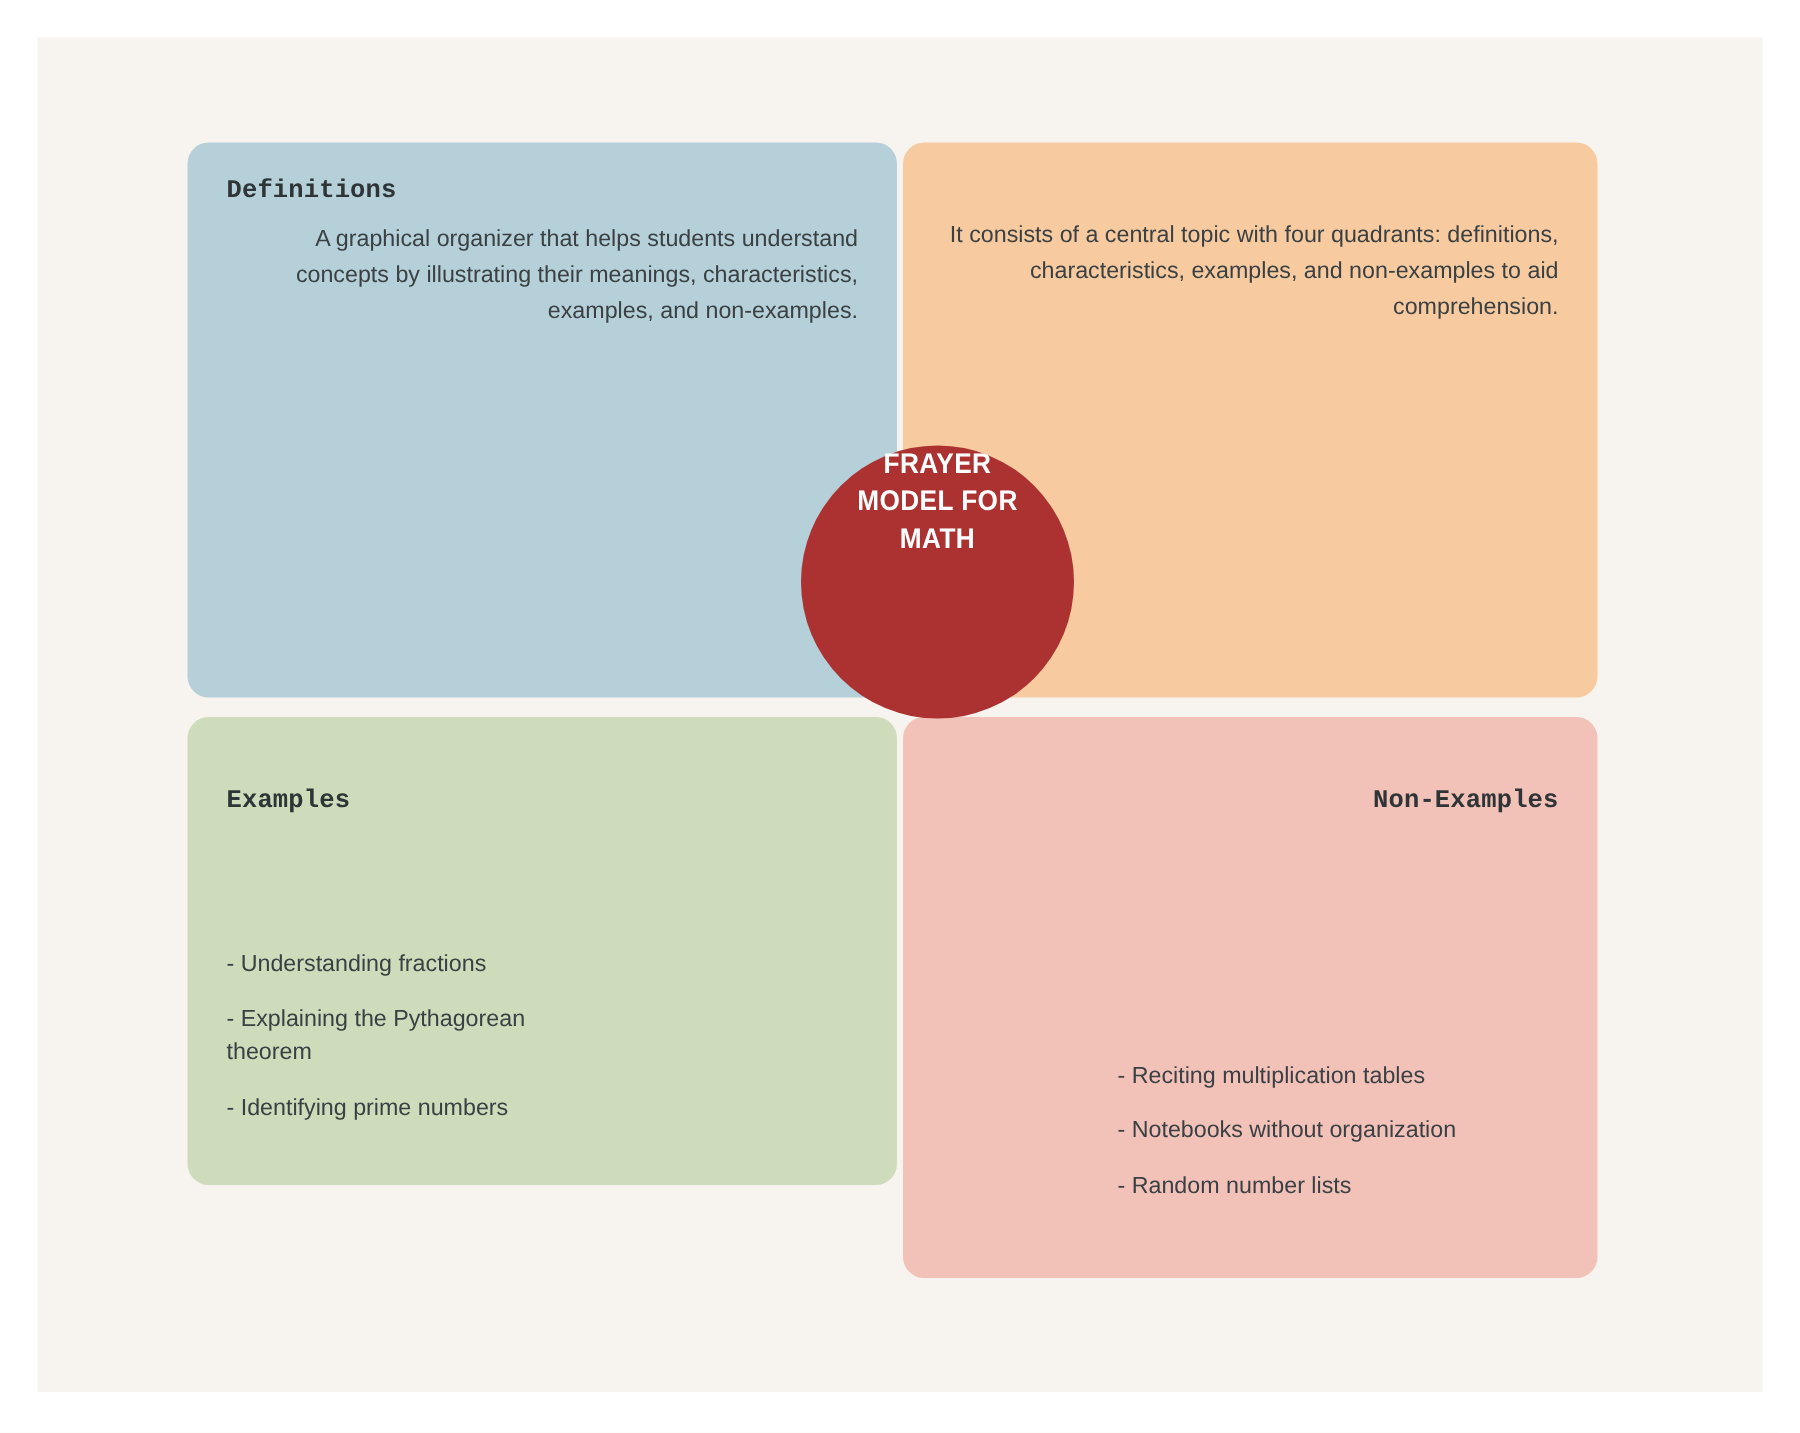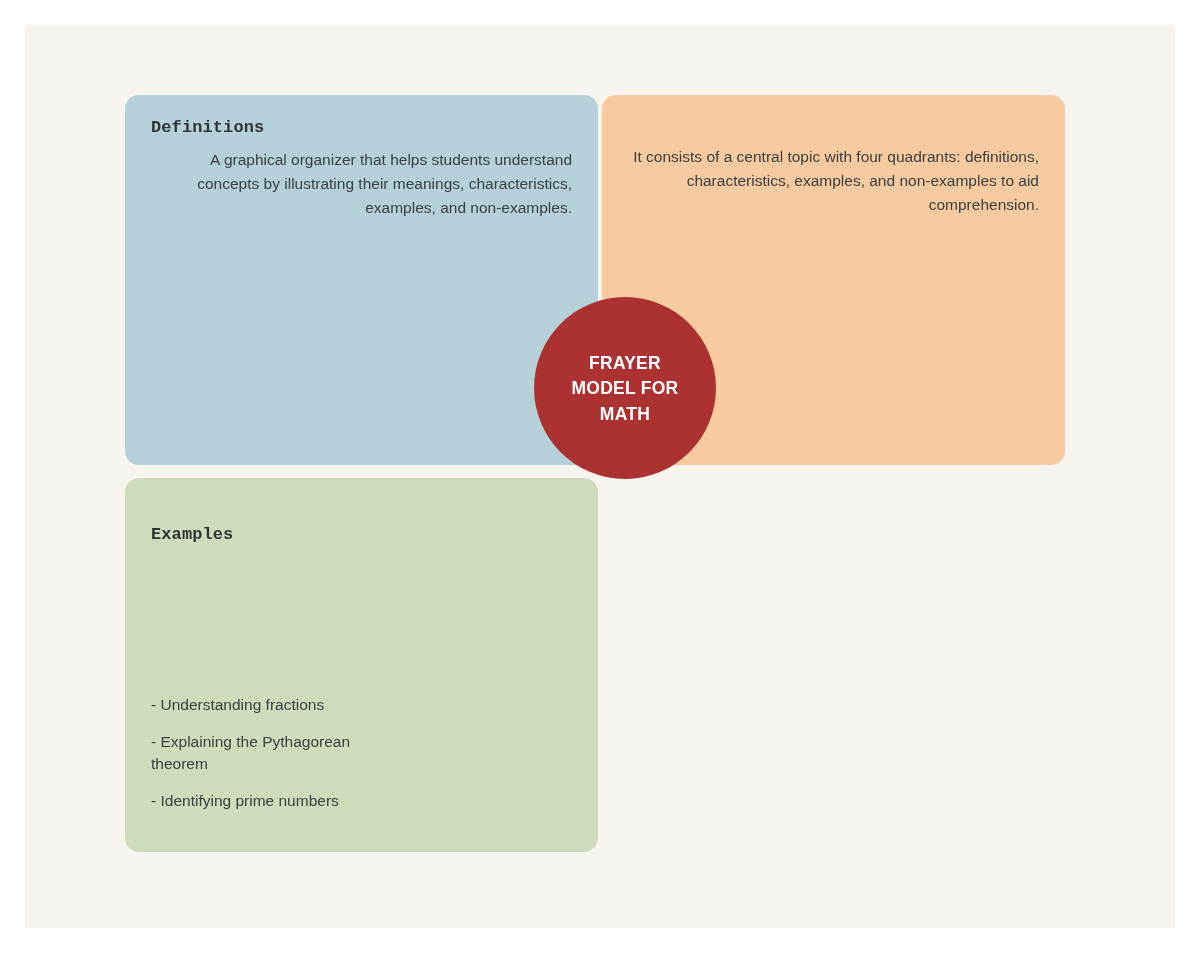--- a/index.html
+++ b/index.html
@@ -51,21 +51,21 @@
     top: 0;
     width: 463px;   
     height: 370px;
     background: #f7cb9f;
     text-align: right;
   }
   .q-bl {
     left: 0;
     top: 383px;     
     width: 473px;
-    height: 374px;  
+    height: 312px;  
     background: #cedcbb;
   }
   .q-br {
     left: 477px;
     top: 383px;
     width: 463px;
     height: 374px;
     background: #f2c2b8;
     text-align: right;
   }
@@ -129,21 +129,20 @@
 
   .center-circle {
     position: absolute;
     left: 409px;   
     top: 202px;    
     width: 182px;
     height: 182px;
     border-radius: 50%;
     background: #ab3231;
     display: flex;
-    align-items: center;
     justify-content: center;
     z-index: 5;
   }
 
   .center-label {
     color: #ffffff;
     font-size: 19px;
     font-weight: bold;
     line-height: 1.32;
     text-align: center;
@@ -170,19 +169,27 @@
 
     <div class="quadrant q-bl">
       <p class="q-heading">Examples</p>
       <div class="q-list">
         <div class="q-list-item">- Understanding fractions</div>
         <div class="q-list-item">- Explaining the Pythagorean theorem</div>
         <div class="q-list-item">- Identifying prime numbers</div>
       </div>
     </div>
 
+    <div class="quadrant q-br">
+      <p class="q-heading">Non-Examples</p>
+      <div class="q-list">
+        <div class="q-list-item">- Reciting multiplication tables</div>
+        <div class="q-list-item">- Notebooks without organization</div>
+        <div class="q-list-item">- Random number lists</div>
+      </div>
+    </div>
 
     <div class="center-circle">
       <div class="center-label">FRAYER MODEL FOR MATH</div>
     </div>
 
   </div>
 </div>
 
 </body></html>

